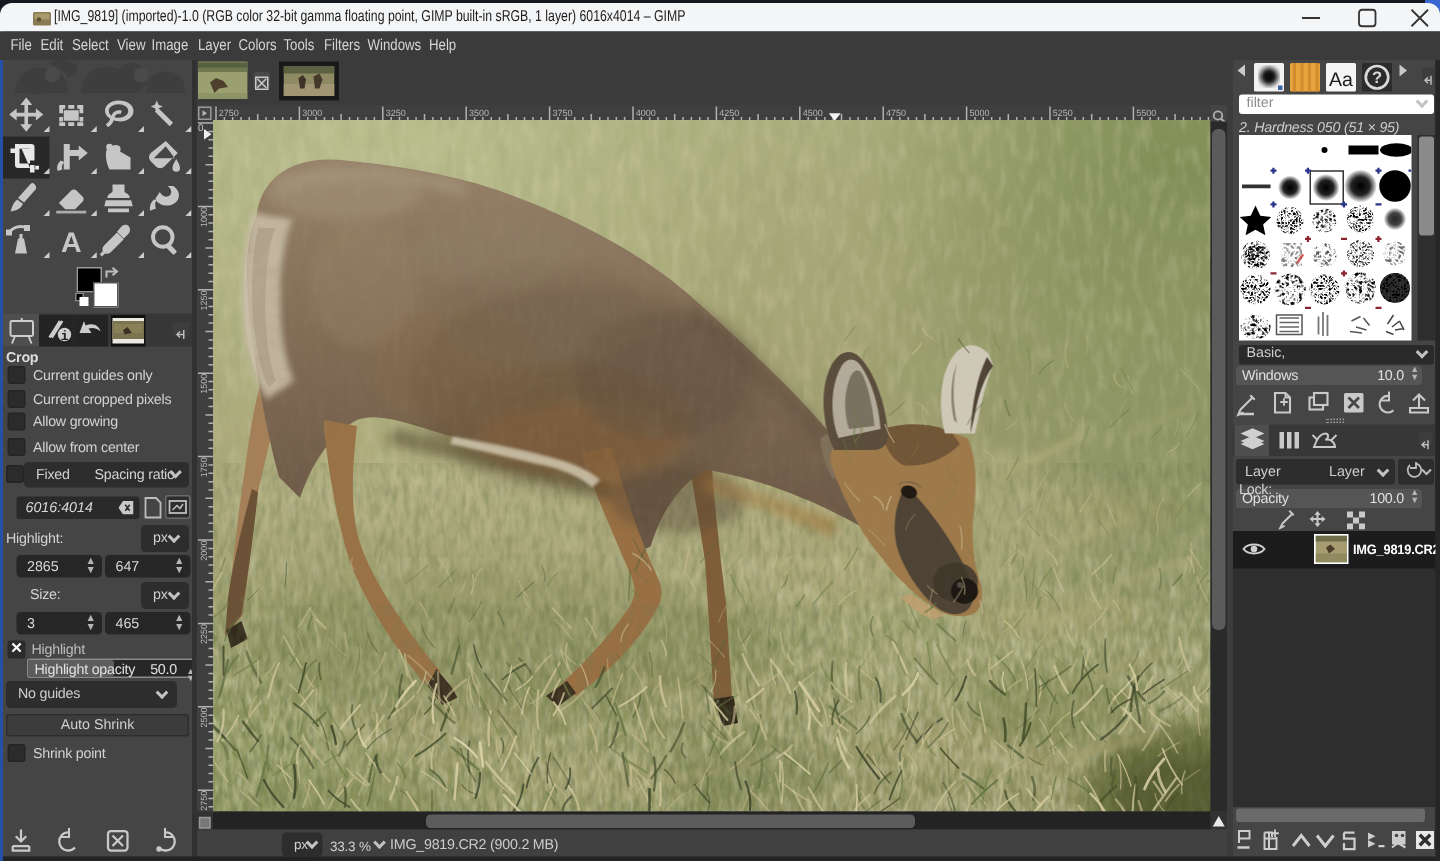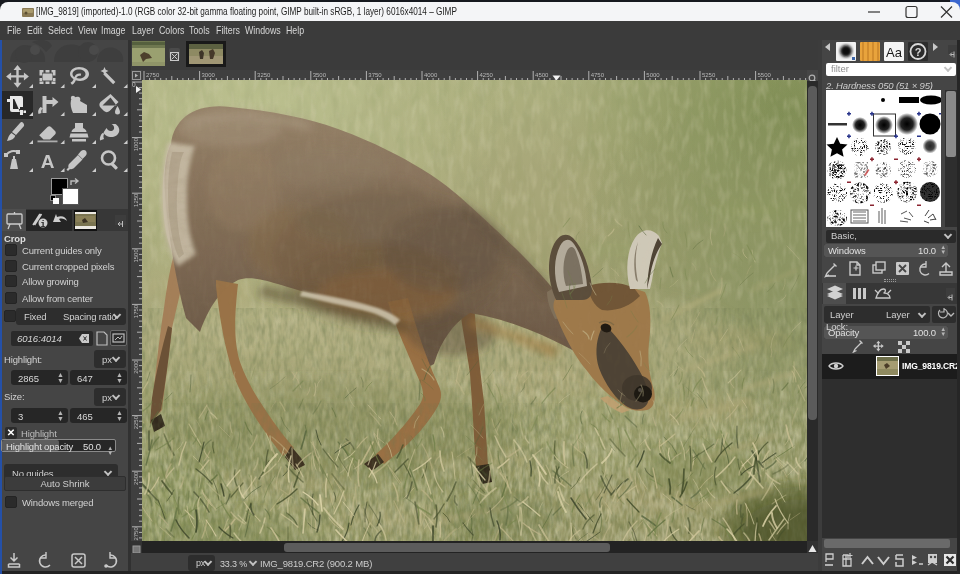--- a/index.html
+++ b/index.html
@@ -248,48 +248,48 @@
     <span class="chev"></span>
   </div>
 <div class="spin" style="left:11px;top:370px;width:57px;height:15px">
     <span class="tx">2865</span>
     <span class="ar">▲<br>▼</span>
   </div>
 <div class="spin" style="left:70px;top:370px;width:57px;height:15px">
     <span class="tx">647</span>
     <span class="ar">▲<br>▼</span>
   </div>
-<div class="abs lbl" style="left:4px;top:391px">Size:</div>
+<div class="abs lbl" style="left:20px;top:391px">Size:</div>
 <div class="combo" style="left:94px;top:388px;width:32px;height:18px">
     <span class="tx">px</span>
     <span class="chev"></span>
   </div>
 <div class="spin" style="left:11px;top:408px;width:57px;height:15px">
     <span class="tx">3</span>
     <span class="ar">▲<br>▼</span>
   </div>
 <div class="spin" style="left:70px;top:408px;width:57px;height:15px">
     <span class="tx">465</span>
     <span class="ar">▲<br>▼</span>
   </div>
 <div class="abs" style="left:5px;top:427px;width:12px;height:12px;background:#2b2b2b;border-radius:2px;color:#fff;font-size:10px;font-weight:bold;text-align:center;line-height:12px">✕</div>
 <div class="abs lbl" style="left:21px;top:428px;color:#bdbdbd">Highlight</div>
-<div class="slider" style="left:1px;top:439px;width:115px;height:13px;border:1px solid #8a8a8a">
+<div class="slider" style="left:18px;top:439px;width:115px;height:13px;border:1px solid #8a8a8a">
     <div class="fill" style="width:57px"></div>
     <span style="position:absolute;left:4px;top:1px">Highlight opacity</span>
     <span style="position:absolute;right:14px;top:1px">50.0</span>
     <span class="ar" style="position:absolute;right:2px;top:6px;color:#b5b5b5;font-size:6px;line-height:5px">▲<br>▼</span>
   </div>
-<div class="combo" style="left:4px;top:464px;width:114px;height:18px">
+<div class="combo" style="left:4px;top:454px;width:114px;height:18px">
     <span class="tx">No guides</span>
     <span class="chev"></span>
   </div>
 <div class="abs" style="left:4px;top:476px;width:122px;height:15px;background:#3c3c3c;border:1px solid #2e2e2e;border-radius:2px;color:#cfcfcf;font-size:9.5px;text-align:center;line-height:13px">Auto Shrink</div>
 <div class="cb" style="left:5px;top:496px"></div>
-<div class="abs lbl" style="left:22px;top:497px">Windows merged</div>
+<div class="abs lbl" style="left:22px;top:497px">Shrink point</div>
 <svg class="abs" style="left:6px;top:551px" width="120" height="18" viewBox="0 0 120 18">
   <g stroke="#c9c9c9" stroke-width="1.5" fill="none">
     <path d="M8 2 v8 m-3.5 -3.5 l3.5 3.5 3.5 -3.5 M2.5 13 h11 M2.5 13 v3 h11 v-3"></path>
     <path d="M40 4 a6 6 0 1 0 4 10"></path>
       <path d="M40 1 v6 h-6" stroke-width="1.4"></path>
     <rect x="66" y="3" width="13" height="13" rx="2"></rect>
       <path d="M69 6 l7 7 m0 -7 l-7 7"></path>
     <path d="M104 4 a6 6 0 1 1 -4 10"></path>
       <path d="M104 1 v6 h6" stroke-width="1.4"></path>
       <circle cx="100" cy="15" r="1.8" fill="#c9c9c9" stroke="none"></circle>

